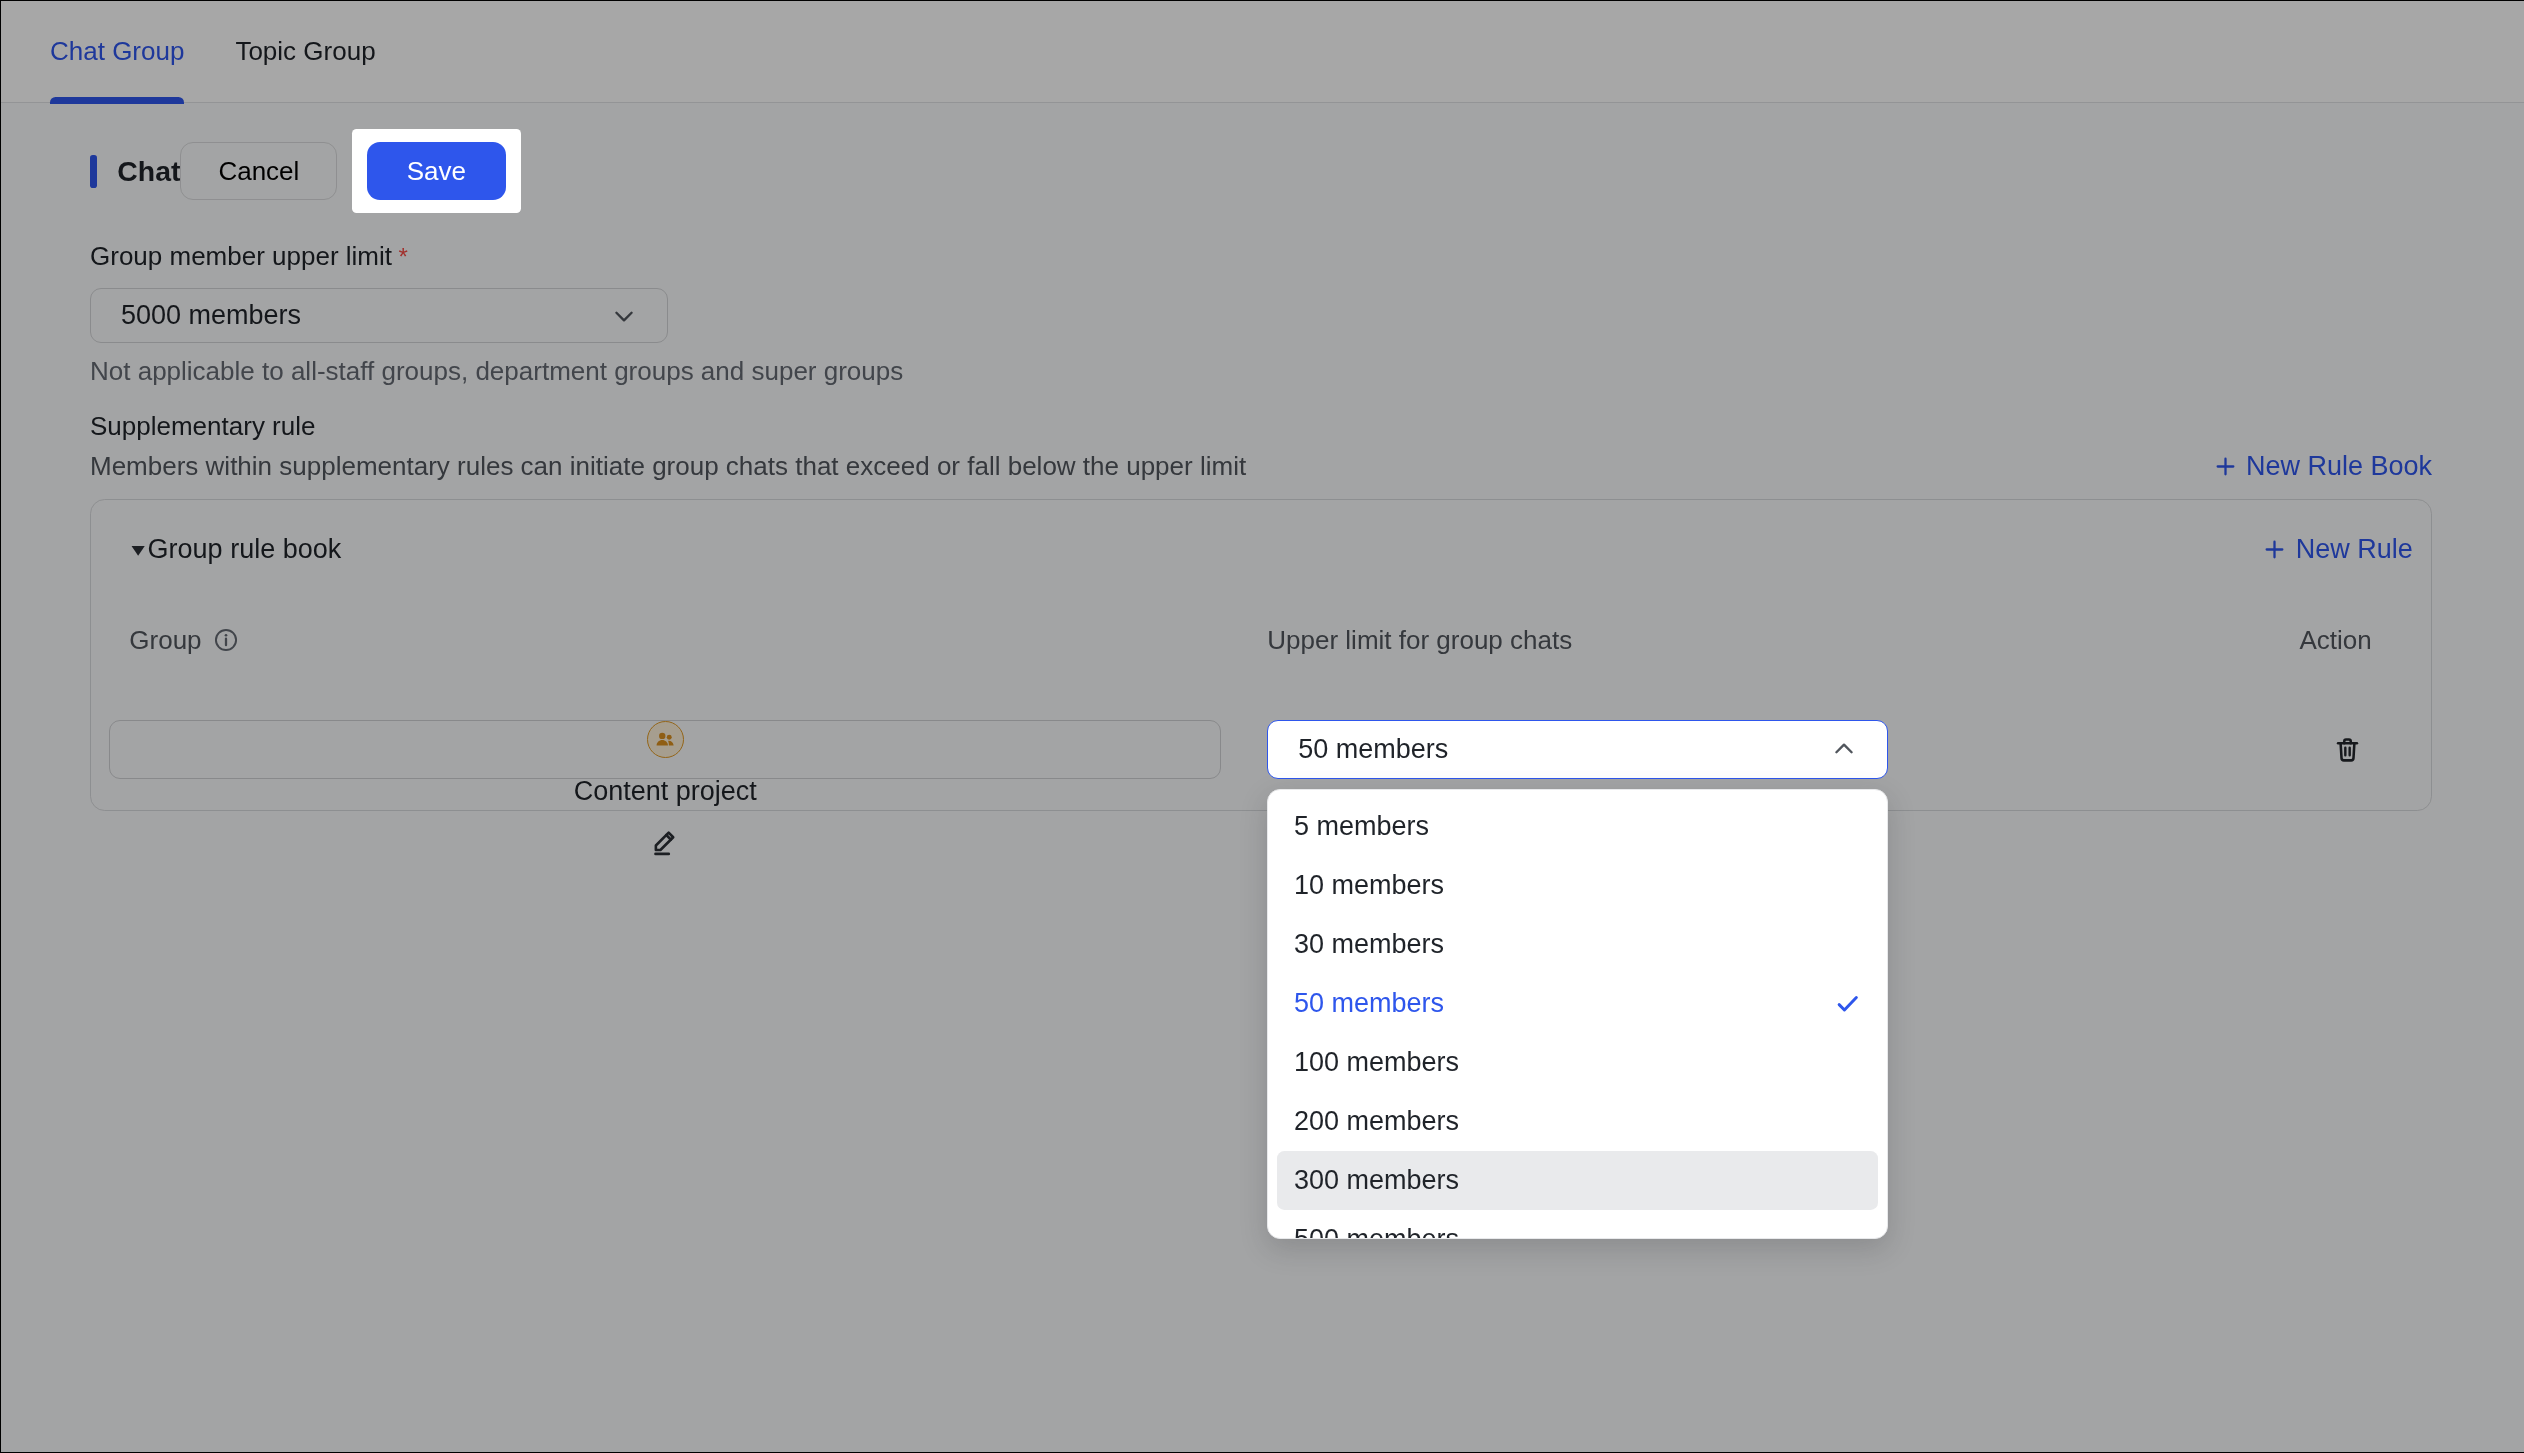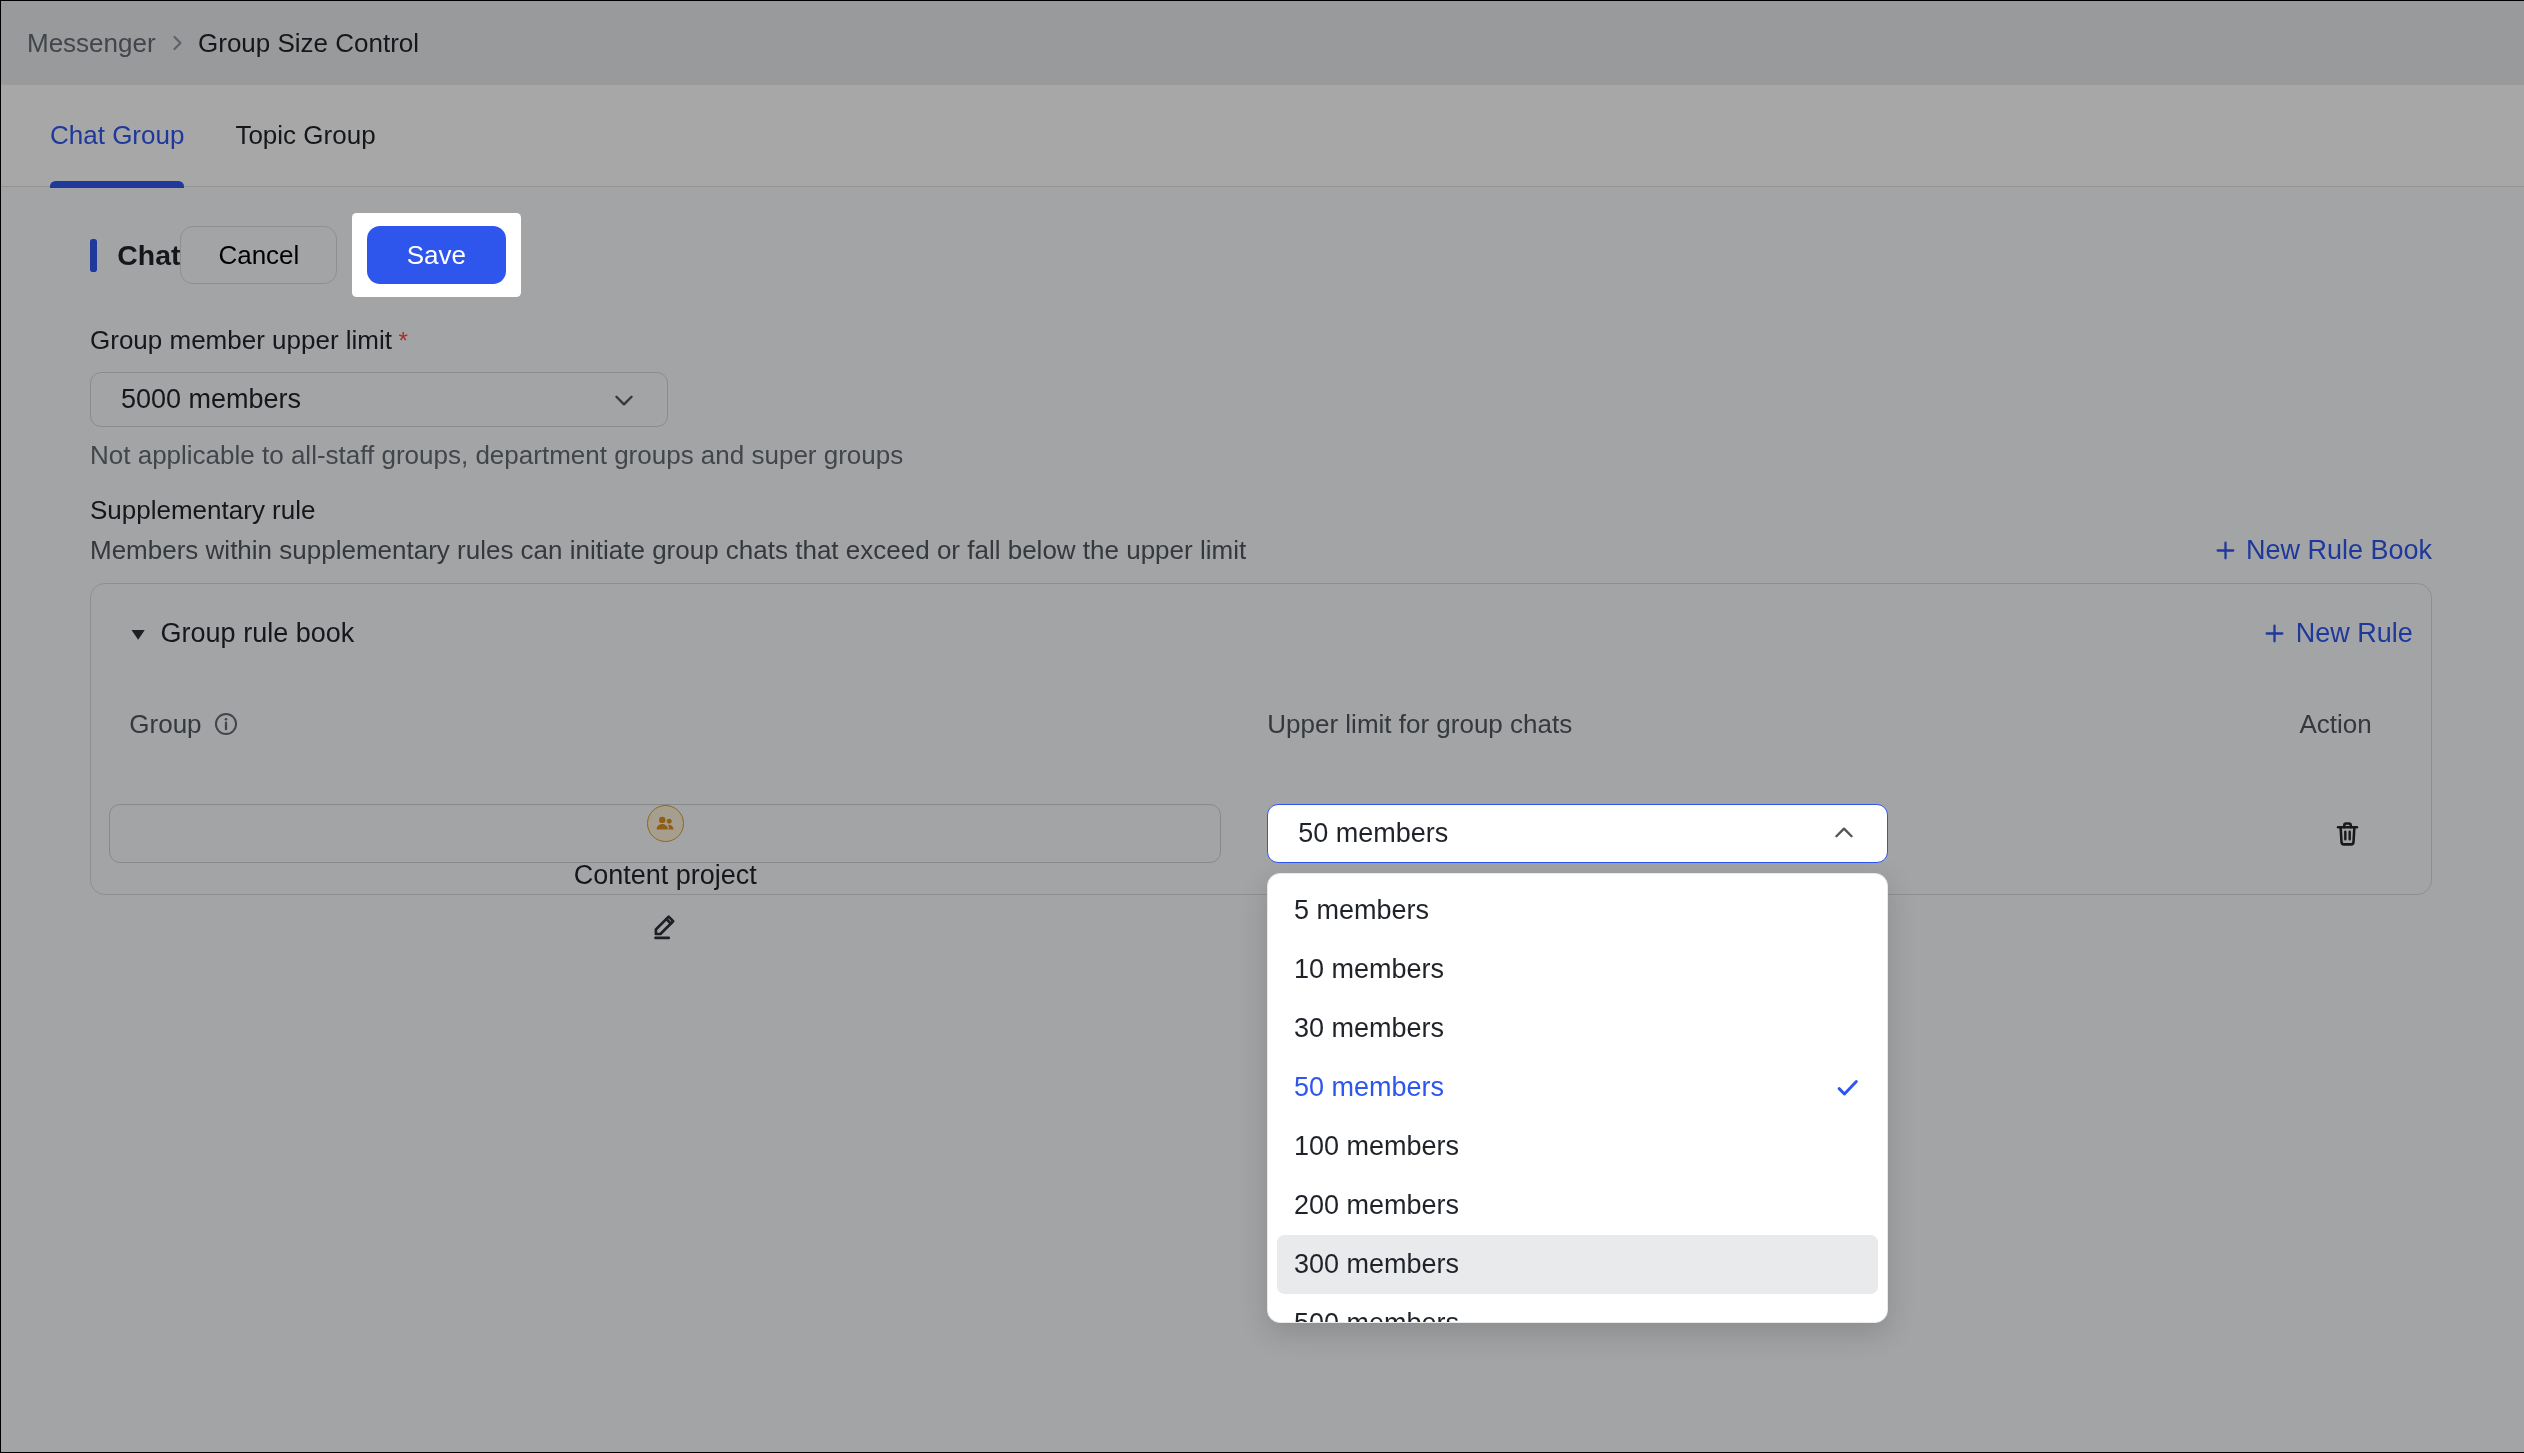--- a/index.html
+++ b/index.html
@@ -78,21 +78,21 @@
   }
   
   .card {
     margin-top: 16.5px; border: 1.8px solid #d7d9dc; border-radius: 14.7px;
     padding: 29px 18.3px 31px;
   }
   .card-head {
     height: 42px; padding-left: 20px;
     display: flex; align-items: center; justify-content: space-between;
   }
-  .collapse { display: flex; align-items: center; gap: 13px; cursor: pointer; }
+  .collapse { display: flex; align-items: center; cursor: pointer; }
   .card-title { font-size: 27px; color: #1f2329; }
   .grid-row {
     display: grid; grid-template-columns: 1112px 621px 1fr; column-gap: 46px;
     align-items: center;
   }
   .table-head { margin-top: 51px; height: 37px; font-size: 26px; color: #51565d; }
   .th-group { display: flex; align-items: center; gap: 11px; padding-left: 20px; }
   .th-action { text-align: right; padding-right: 41px; }
   .data-row { margin-top: 61px; }
   .group-field {
@@ -131,29 +131,20 @@
     position: absolute; inset: 0; background: var(--overlay);
     z-index: 50; pointer-events: none;
   }
   svg { display: block; }
 </style>
 </head>
 <body>
 
 <div class="frame">
 
-  <div class="topbar">
-    <span class="crumb-parent">Messenger</span>
-    <span class="crumb-sep">
-      <svg width="24" height="24" viewBox="0 0 24 24" fill="none" stroke="#8f959e" stroke-width="2.2" stroke-linecap="round" stroke-linejoin="round">
-          <path d="M9.5 6l6 6-6 6"></path>
-        </svg>
-    </span>
-    <span class="crumb-current">Group Size Control</span>
-  </div>
 
   <div class="tabbar">
     <div class="tab active">
       <span>Chat Group</span>
     </div>
     <div class="tab">
       <span>Topic Group</span>
     </div>
   </div>
 

